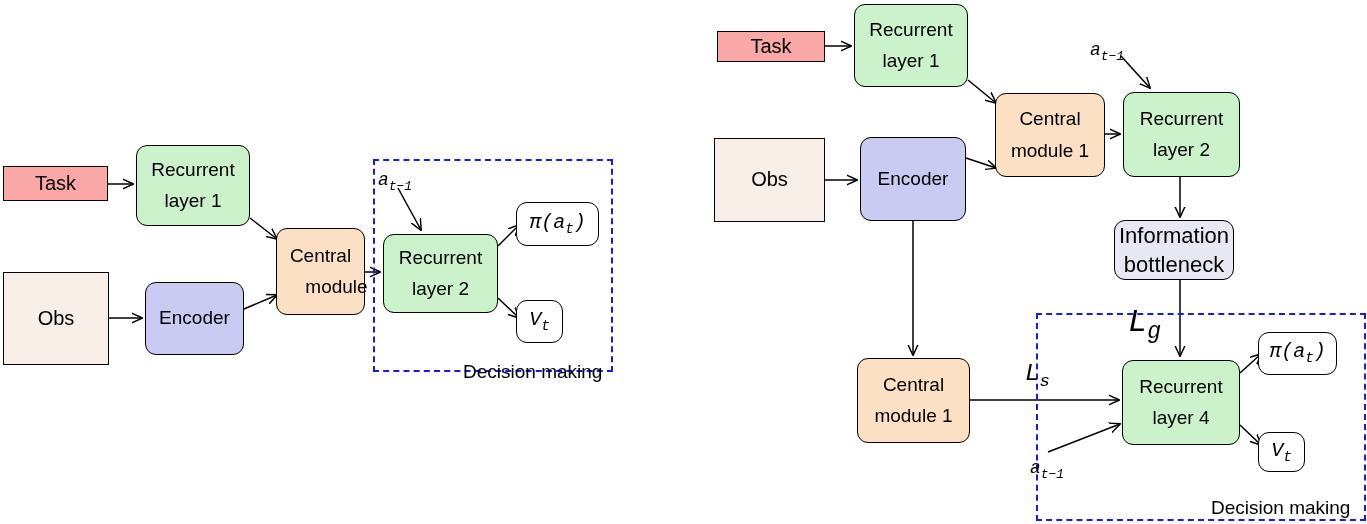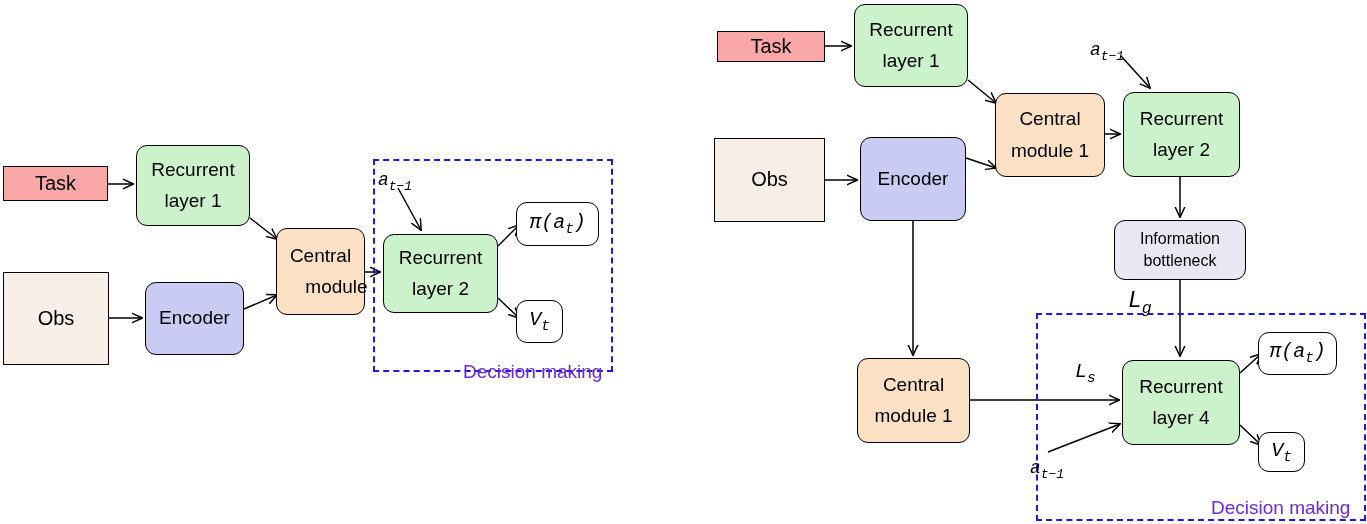--- a/index.html
+++ b/index.html
@@ -10,21 +10,21 @@
   .node{position:absolute;box-sizing:border-box;border:1.6px solid #000;
         display:flex;flex-direction:column;align-items:center;justify-content:center;
         text-align:center;line-height:1.18;color:#000;}
   .node .ln{display:block;white-space:nowrap;}
   .sq{border-radius:0;}
   .rr{border-radius:11px;}
   .pill{border-radius:11px;}
   .math{font-family:Liberation Mono, monospace;font-style:italic;white-space:nowrap;}
   .mlabel{position:absolute;color:#000;}
   .dashbox{position:absolute;box-sizing:border-box;border:2.1px dashed #1a1ae6;background:transparent;}
-  .dmlabel{position:absolute;color:#6d28d9;white-space:nowrap;}
+  .dmlabel{position:absolute;color:#000000;white-space:nowrap;}
   sub{font-size:.72em;font-style:italic;}
 </style>
 </head>
 <body>
 
 <div id="stage">
 
   <svg class="layer" viewBox="0 0 1367 524">
     <defs>
       <marker id="ah" viewBox="0 0 10 10" refX="9.2" refY="5" markerWidth="7.5" markerHeight="7.5" orient="auto-start-reverse" markerUnits="strokeWidth">
@@ -125,21 +125,21 @@
   <div class="node rr" style="left:995px;top:93px;width:110px;height:84px;background:#fbe0c4;font-size:19px;">
     <span class="ln">Central</span>
     <span class="ln" style="margin-top:9px;">module 1</span>
   </div>
 
   <div class="node rr" style="left:1123px;top:92px;width:117px;height:85px;background:#ccf2cc;font-size:19px;">
     <span class="ln">Recurrent</span>
     <span class="ln" style="margin-top:9px;">layer 2</span>
   </div>
 
-  <div class="node rr" style="left:1114px;top:220px;width:132px;height:60px;background:#e8e8f5;font-size:16px;">
+  <div class="node rr" style="left:1114px;top:220px;width:120px;height:60px;background:#e8e8f5;font-size:22px;">
     <span class="ln">Information</span>
     <span class="ln" style="margin-top:3px;">bottleneck</span>
   </div>
 
   <div class="node rr" style="left:857px;top:358px;width:113px;height:85px;background:#fbe0c4;font-size:19px;">
     <span class="ln">Central</span>
     <span class="ln" style="margin-top:9px;">module 1</span>
   </div>
 
   <div class="node rr" style="left:1122px;top:360px;width:118px;height:85px;background:#ccf2cc;font-size:19px;">
@@ -154,19 +154,19 @@
   </div>
 
   <div class="node pill" style="left:1258px;top:432px;width:47px;height:40px;background:#fff;">
     <span class="ln math" style="font-size:20px;">
       V<sub>t</sub>
     </span>
   </div>
 
   <div class="mlabel math" style="left:1090px;top:40px;font-size:18px;">a<sub>t−1</sub></div>
 
-  <div class="mlabel math" style="left:1128px;top:288px;font-size:23px;">L<sub>g</sub></div>
+  <div class="mlabel math" style="left:1128px;top:304px;font-size:32px;">L<sub>g</sub></div>
 
-  <div class="mlabel math" style="left:1075px;top:360px;font-size:20px;">L<sub>s</sub></div>
+  <div class="mlabel math" style="left:1025px;top:360px;font-size:24px;">L<sub>s</sub></div>
 
   <div class="mlabel math" style="left:1030px;top:458px;font-size:18px;">a<sub>t−1</sub></div>
 
 </div>
 
 </body></html>

